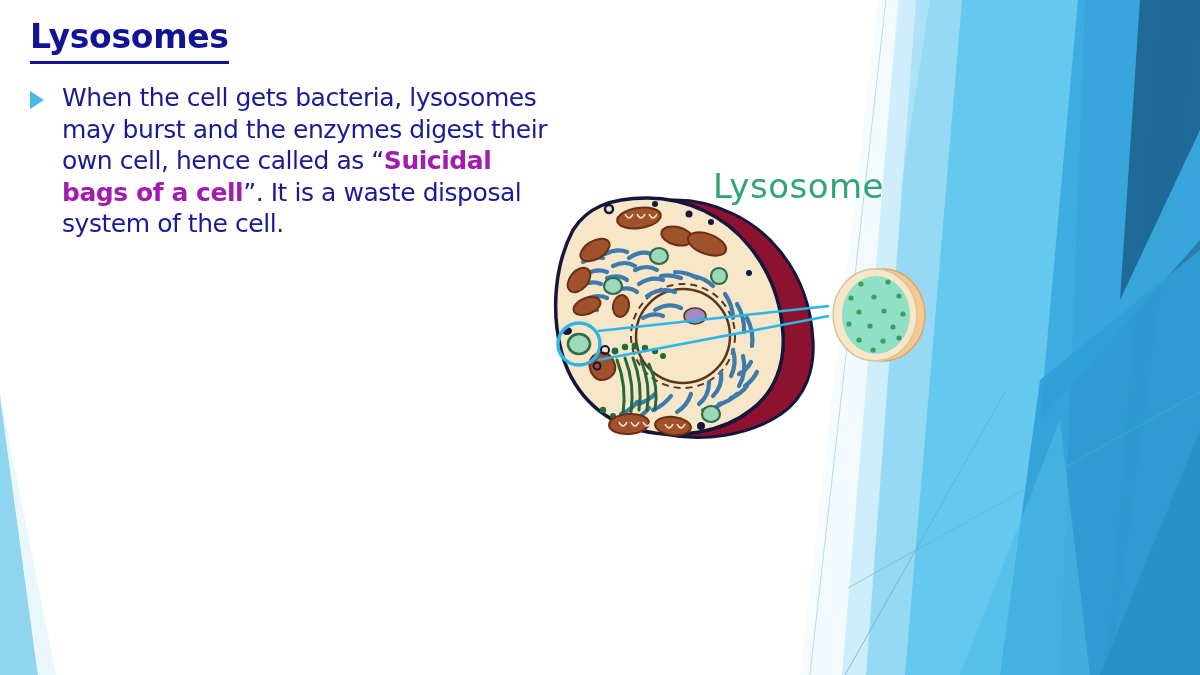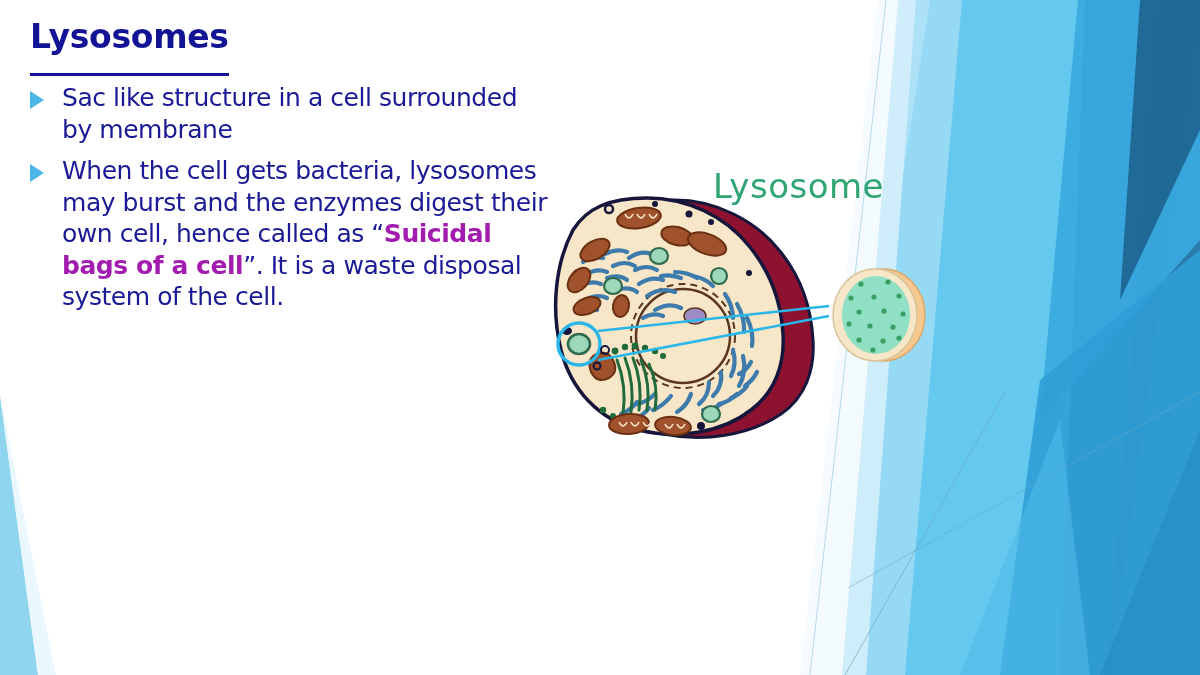--- a/index.html
+++ b/index.html
@@ -30,21 +30,21 @@
   #title {
     position: absolute;
     left: 30px;
     top: 20px;
     font-family: "DejaVu Sans", sans-serif;
     font-size: 33px;
     font-weight: bold;
     color: #131395;
     letter-spacing: -0.3px;
     border-bottom: 3px solid #131395;
-    padding-bottom: 18px;
+    padding-bottom: 6px;
     line-height: 1.05;
     display: inline-block;
   }
 
   
   #bullets {
     position: absolute;
     left: 30px;
     top: 82px;
     width: 520px;
@@ -139,26 +139,20 @@
     <line x1="886" y1="0" x2="810" y2="675" stroke="#8fc4d8" stroke-width="1" opacity="0.6"></line>
 
     <polygon points="960,675 1060,420 1090,675" fill="#4fbbe8" opacity="0.6"></polygon>
     <polygon points="1100,675 1200,430 1200,675" fill="#2489bf" opacity="0.55"></polygon>
   </svg>
 
   <div id="title">Lysosomes</div>
 
   <div id="bullets">
 
-    <div class="bullet-row">
-      <div class="bullet-marker">
-        <div class="tri"></div>
-      </div>
-      <div class="bullet-text">Sac like structure in a cell surrounded by membrane</div>
-    </div>
 
 
     <div class="bullet-row">
       <div class="bullet-marker">
         <div class="tri"></div>
       </div>
       <div class="bullet-text">
         <span>When the cell gets bacteria, lysosomes may burst and the enzymes digest their own cell, hence called as “</span><span class="hl-red">Suicidal bags of a cell</span><span>”. It is a waste disposal system of the cell.</span>
       </div>
     </div>

